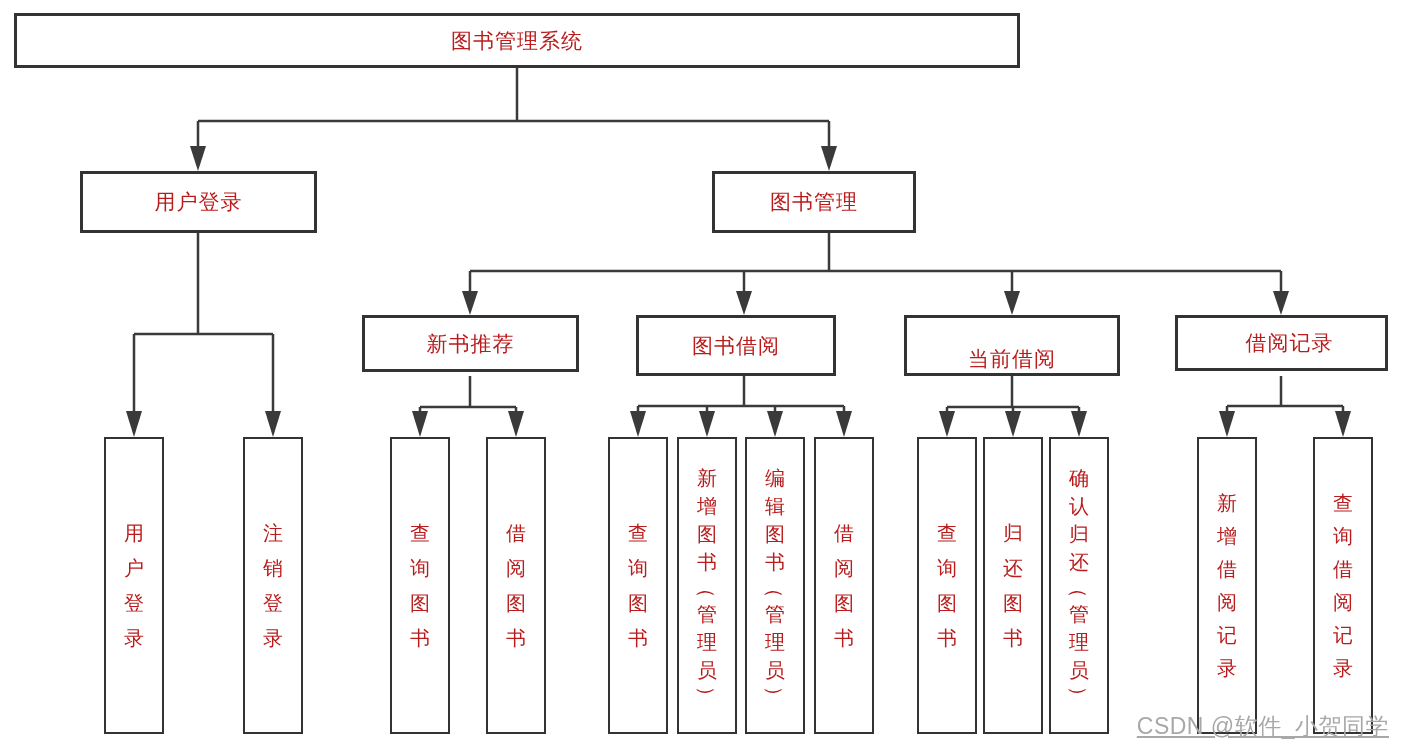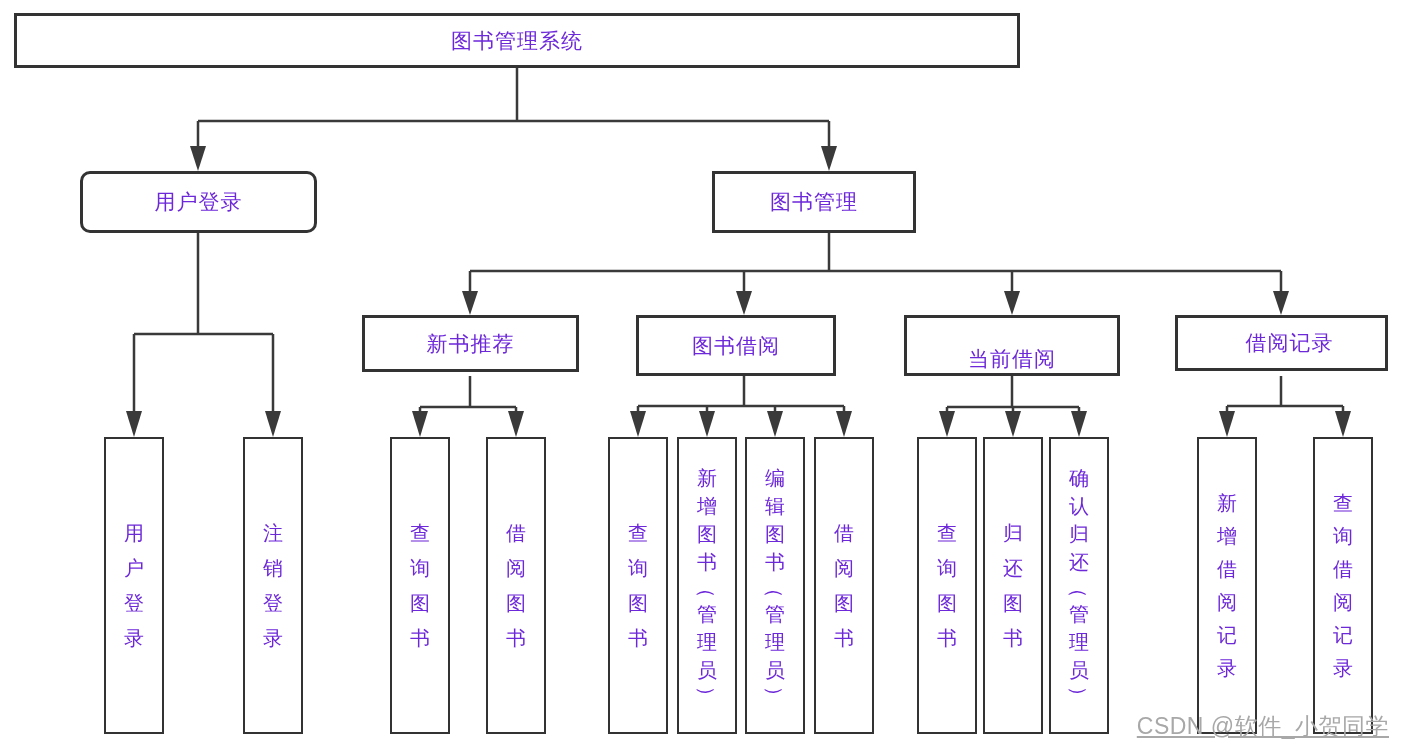--- a/index.html
+++ b/index.html
@@ -23,21 +23,21 @@
     height: 747px;
   }
   .node {
     position: absolute;
     box-sizing: border-box;
     border: 3px solid #333333;
     background: #ffffff;
     display: flex;
     align-items: center;
     justify-content: center;
-    color: #6d28d9;
+    color: #b91c1c;
   }
   .node .hlabel {
     font-size: 21px;
     letter-spacing: 1px;
     white-space: nowrap;
   }
   .leaf {
     width: 60px;
     height: 297px;
     border-width: 2px;
@@ -116,21 +116,21 @@
       <polygon points="1079,437 1071,411 1087,411"></polygon>
       <polygon points="1227,437 1219,411 1235,411"></polygon>
       <polygon points="1343,437 1335,411 1351,411"></polygon>
     </g>
   </svg>
 
   <div class="node" style="left:14px; top:13px; width:1006px; height:55px;">
     <span class="hlabel">图书管理系统</span>
   </div>
 
-  <div class="node" style="left:80px; top:171px; width:237px; height:62px;border-radius:10px;">
+  <div class="node" style="left:80px; top:171px; width:237px; height:62px;">
     <span class="hlabel">用户登录</span>
   </div>
   <div class="node" style="left:712px; top:171px; width:204px; height:62px;">
     <span class="hlabel">图书管理</span>
   </div>
 
   <div class="node" style="left:362px; top:315px; width:217px; height:57px;">
     <span class="hlabel">新书推荐</span>
   </div>
   <div class="node" style="left:636px; top:315px; width:200px; height:61px;">

